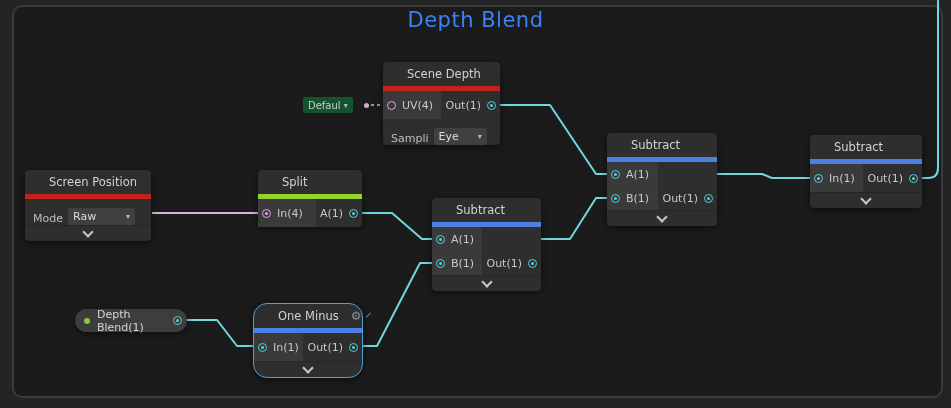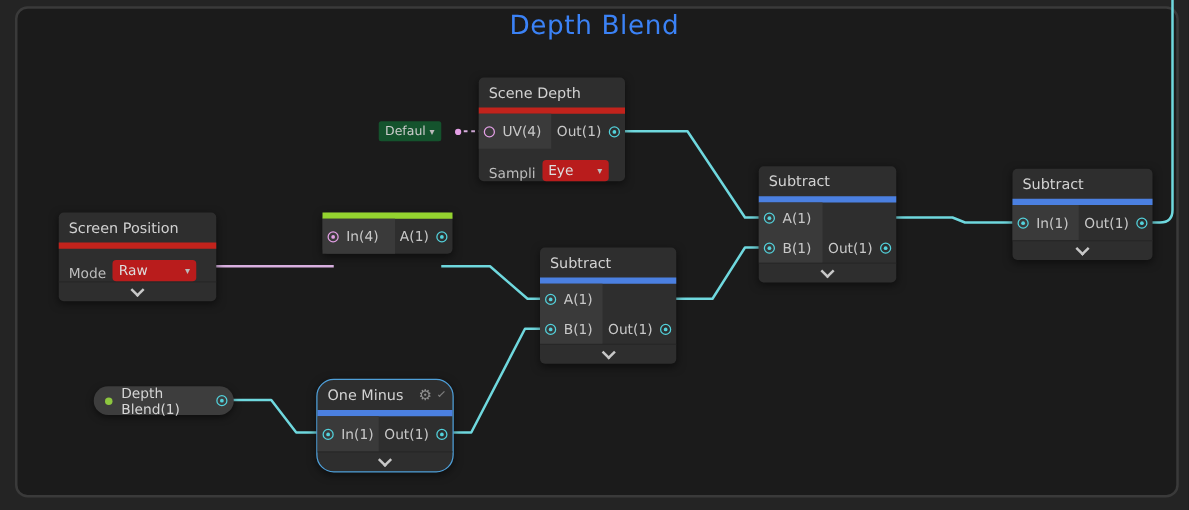--- a/index.html
+++ b/index.html
@@ -15,21 +15,21 @@
     background:#1b1b1b;border:2px solid #3a3a3a;border-radius:10px;z-index:0}
   .graph-title{position:absolute;left:0;right:0;top:8px;text-align:center;
     font-size:21px;color:#3b82f6;letter-spacing:.5px;z-index:1}
 
   svg.wires{position:absolute;left:0;top:0;width:951px;height:408px;z-index:2;pointer-events:none}
   svg.wires path{pointer-events:stroke}
 
   .node{position:absolute;background:#2e2e2e;border-radius:4px;z-index:3;
     box-shadow:0 2px 7px rgba(0,0,0,.5);font-size:11px;color:#cccccc}
   .node.selected{border:1px solid var(--selection-outline);border-radius:14px}
-  .n-header{height:24px;line-height:24px;padding:0 8px;color:#d2d2d2;
+  .n-header{height:24px;line-height:24px;padding:0 24px;color:#d2d2d2;
     font-size:11.5px;display:flex;align-items:center;gap:6px;white-space:nowrap}
   .n-header .spacer{flex:1}
   .gear{font-size:12px;color:#8f8f8f;line-height:1}
   .hdr-chev{width:6px;height:6px;border-right:1.5px solid #7d7d7d;border-bottom:1.5px solid #7d7d7d;
     transform:rotate(45deg);margin-top:-3px}
   .n-bar{height:5px}
   .n-bar.red{background:var(--bar-red)} .n-bar.green{background:var(--bar-green)} .n-bar.blue{background:var(--bar-blue)}
   .n-body{display:flex;align-items:flex-end}
   .in-col{background:#3a3a3a;display:flex;flex-direction:column}
   .out-col{flex:1;display:flex;flex-direction:column}
@@ -39,21 +39,21 @@
   .plabel{color:#c8c8c8}
   .port{width:9px;height:9px;border-radius:50%;border:1px solid var(--port-teal);position:relative;flex:none}
   .port::after{content:"";position:absolute;inset:2px;border-radius:50%;background:var(--port-teal)}
   .port.pink{border-color:var(--port-pink)} .port.pink::after{background:var(--port-pink)}
   .port.hollow::after{display:none}
   .n-collapse{height:16px;display:flex;align-items:center;justify-content:center;border-top:1px solid #272727}
   .chev{width:8px;height:8px;border-right:2px solid #c8c8c8;border-bottom:2px solid #c8c8c8;
     transform:rotate(45deg);margin-top:-4px}
   .ctl-row{display:flex;align-items:flex-end;height:26px;padding:0 16px 0 8px;gap:5px;white-space:nowrap}
   .ctl-label{color:#bdbdbd}
-  .dropdown{background:#b91c1c;border-radius:3px;height:17px;display:flex;align-items:center;
+  .dropdown{background:#404040;border-radius:3px;height:17px;display:flex;align-items:center;
     padding:0 5px;gap:19px;color:#dddddd;flex:1;justify-content:space-between}
   .dd-arrow{font-size:8px;color:#bbbbbb}
   .mini-dd{position:absolute;z-index:3;background:#14532d;border-radius:2px;height:16px;
     display:flex;align-items:center;gap:3px;padding:0 5px;font-size:10px;color:#cccccc}
   .dash-dot{position:absolute;width:5px;height:5px;border-radius:50%;background:var(--port-pink);z-index:3}
   .prop-pill{position:absolute;z-index:3;background:#3d3d3d;border-radius:12px;height:23px;
     display:flex;align-items:center;gap:7px;padding:0 5px 0 9px;font-size:11px;color:#d6d6d6;
     box-shadow:0 2px 6px rgba(0,0,0,.5)}
   .prop-dot{width:6px;height:6px;border-radius:50%;background:var(--prop-dot-green);flex:none}
 </style>
@@ -102,38 +102,41 @@
     </div>
   </div>
 </div>
 
 <div class="mini-dd" style="left:303px;top:97px">
   <span>Defaul</span>
   <span class="dd-arrow">▾</span>
 </div>
 <div class="dash-dot" style="left:364px;top:103px"></div>
 
-<div class="node" style="left:47px;top:170px;width:126px">
+<div class="node" style="left:25px;top:170px;width:126px">
   <div class="n-header">
       <span>Screen Position</span>
     </div>
   <div class="n-bar red"></div>
   <div class="ctl-row">
     <span class="ctl-label">Mode</span>
     <div class="dropdown" style="max-width:68px">
       <span>Raw</span>
       <span class="dd-arrow">▾</span>
     </div>
   </div>
   <div class="n-collapse">
       <span class="chev"></span>
     </div>
 </div>
 
 <div class="node" style="left:258px;top:170px;width:104px">
+  <div class="n-header">
+      <span>Split</span>
+    </div>
   <div class="n-bar green"></div>
   <div class="n-body">
     <div class="in-col" style="width:58px">
       <div class="prow tall">
         <span class="port pink"></span>
         <span class="plabel">In(4)</span>
       </div>
     </div>
     <div class="out-col">
       <div class="prow tall out">

